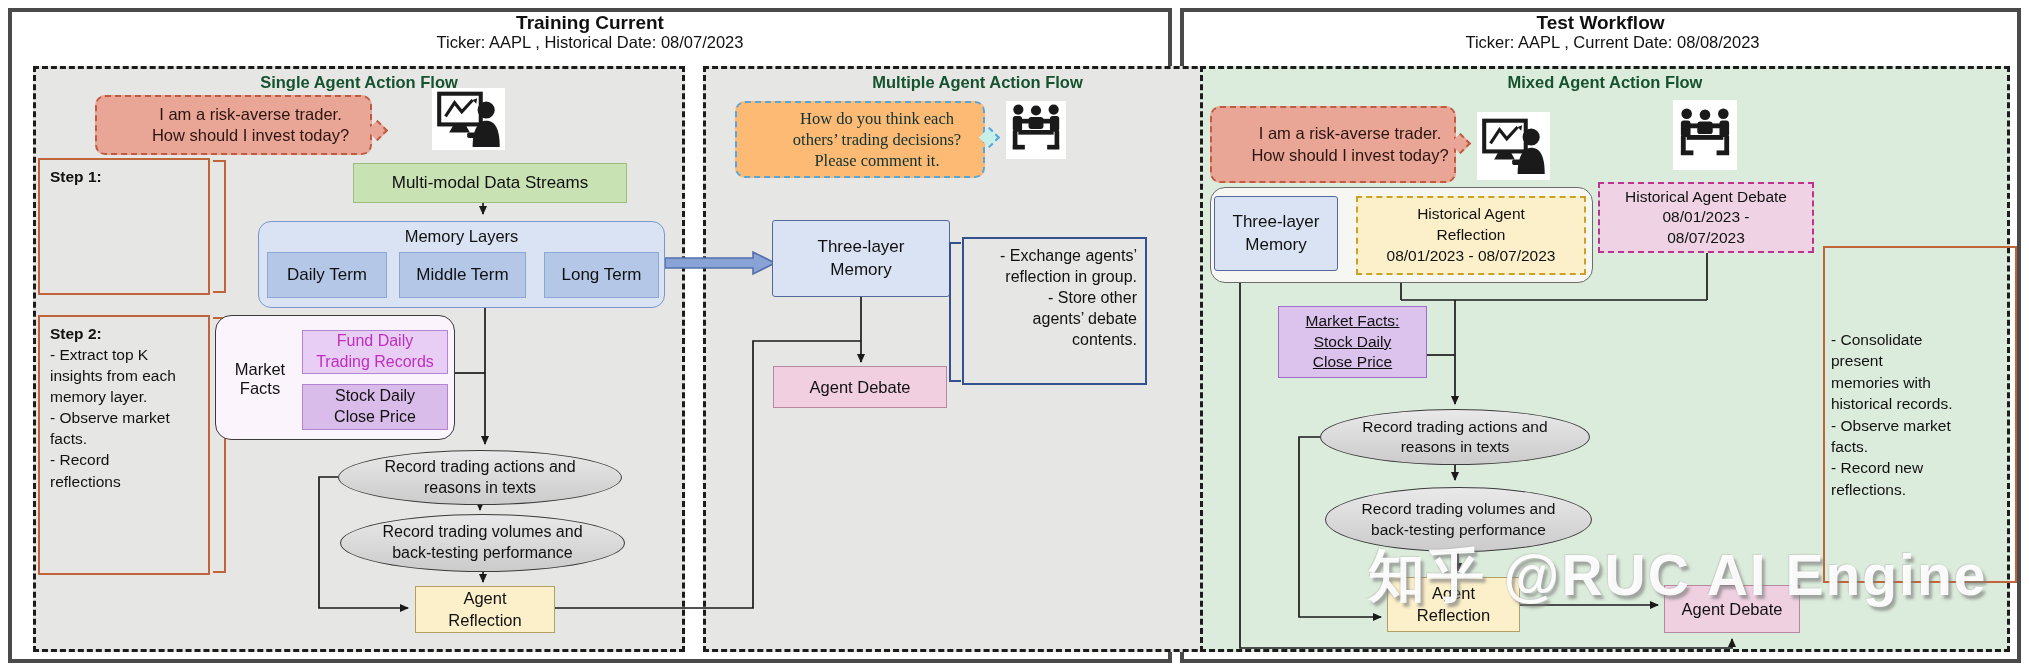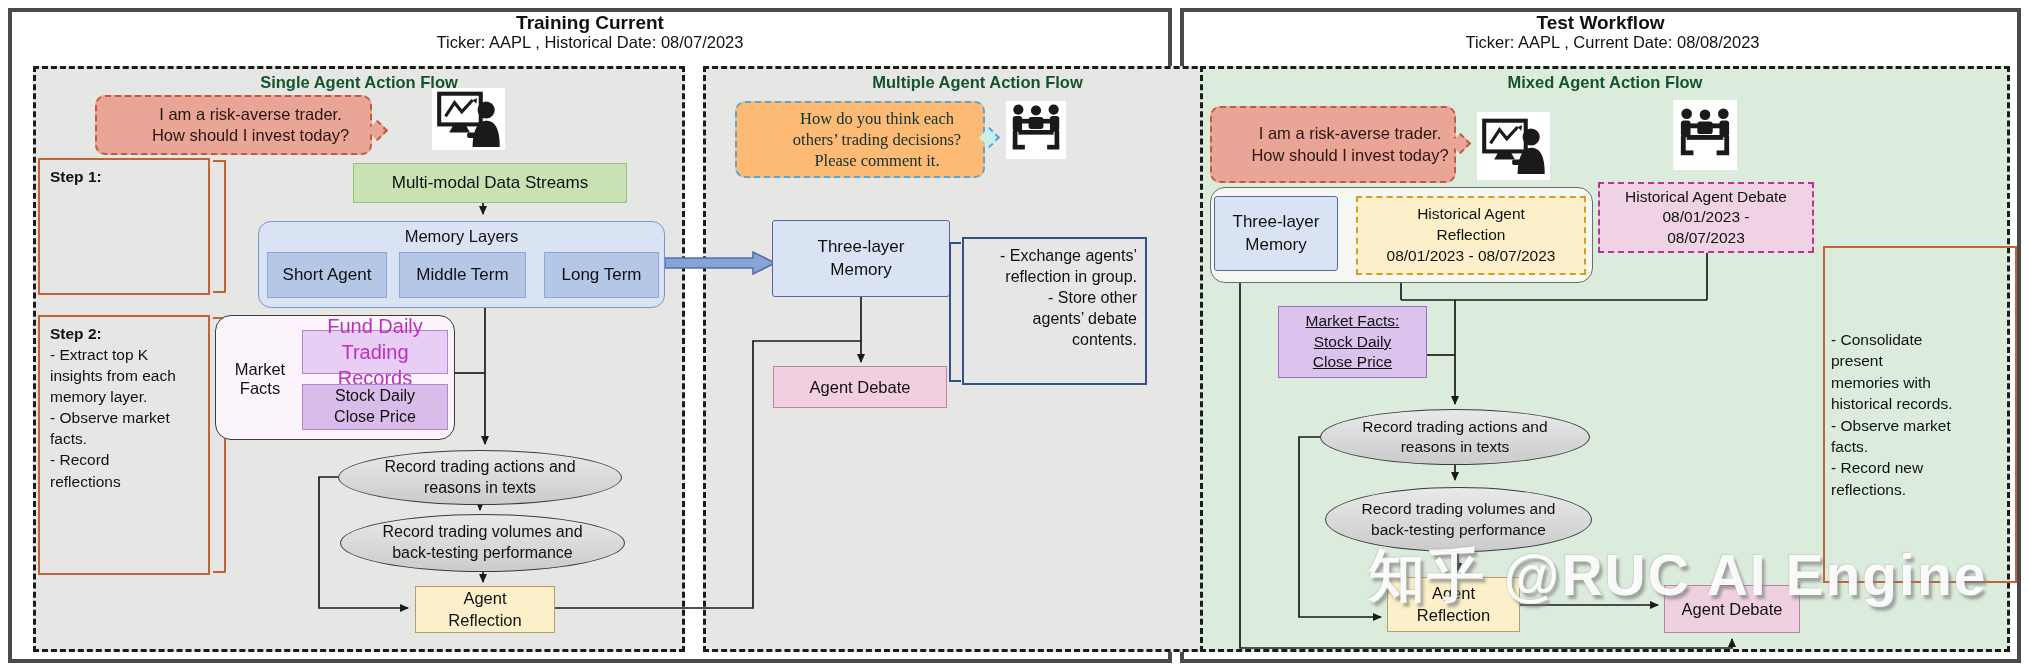--- a/index.html
+++ b/index.html
@@ -16,21 +16,21 @@
   .salmon{background:#e9a697;border:2px dashed #bf5b41;}
   .cyan{background:#fdba74;border:2px dashed #56a6d8;color:#10302f;font-family:Liberation Serif, serif;}
   .tail{width:15px;height:15px;transform:rotate(45deg);z-index:2;}
   .stepbox{border:2.5px solid #c0653a;font-size:15.5px;color:#111;line-height:1.36;padding:6px 8px 4px 10px;z-index:2;}
   .bracket-r{border:2px solid #c0653a;border-left:none;z-index:2;}
   .bracket-l{border:2px solid #33518e;border-right:none;z-index:2;}
   .greenbox{background:#c9e2b4;border:1.5px solid #9dbd7f;font-size:17px;color:#111;z-index:2;}
   .memwrap{background:#dae3f3;border:1.6px solid #7b96cc;border-radius:13px;z-index:2;font-size:16.5px;color:#111;}
   .memitem{background:#b4c7e7;border:1.4px solid #8ca6d6;font-size:17px;color:#111;}
   .mfwrap{background:#fbf4fc;border:1.6px solid #3a3a3a;border-radius:16px;z-index:2;font-size:16.5px;color:#111;}
-  .fundbox{background:#e8cdf4;border:1.3px solid #b184d4;font-size:20px;color:#bf2fbf;line-height:1.3;}
+  .fundbox{background:#e8cdf4;border:1.3px solid #b184d4;font-size:16px;color:#bf2fbf;line-height:1.3;}
   .stockbox{background:#d9bce9;border:1.3px solid #b184d4;font-size:16px;color:#111;line-height:1.3;}
   .ellipse{background:linear-gradient(#e9e9e9,#cbcbcb);border:1.3px solid #3c3c3c;border-radius:50%;font-size:16px;color:#111;line-height:1.3;z-index:2;}
   .yellowbox{background:#fcf0ca;border:1.2px solid #b3a065;font-size:16.5px;color:#111;line-height:1.3;z-index:2;}
   .pinkbox{background:#f2cfe0;border:1.2px solid #b5889f;font-size:16.5px;color:#111;z-index:2;}
   .bluebox{background:#dae3f3;border:1.8px solid #54689c;border-radius:3px;font-size:17px;color:#111;line-height:1.3;z-index:2;}
   .notebox{border:2px solid #33518e;font-size:16px;color:#111;line-height:1.32;text-align:right;z-index:2;padding:6px 8px;}
   .histref{background:#fcf0ca;border:2.3px dashed #c9a227;font-size:15.5px;color:#111;line-height:1.35;z-index:2;}
   .histdeb{background:#efd3e4;border:2.6px dashed #b8368e;font-size:15.5px;color:#111;line-height:1.3;z-index:2;}
   .mfright{background:#dcc3ee;border:1.3px solid #a06cc8;font-size:15.5px;color:#111;line-height:1.35;z-index:2;}
   .orangenote{border:2.5px solid #c0653a;font-size:15.5px;color:#111;line-height:1.38;text-align:left;z-index:2;padding:8px 6px;}
@@ -123,21 +123,21 @@
 facts.
 - Record
 reflections</div>
   </div>
   <div class="abs bracket-r" style="left:213px;top:317px;width:13px;height:256px;"></div>
 
   <div class="abs greenbox ctr" style="left:353px;top:163px;width:274px;height:40px;">Multi-modal Data Streams</div>
 
   <div class="abs memwrap" style="left:258px;top:221px;width:407px;height:87px;">
     <div style="position:absolute;top:5px;left:0;right:0;text-align:center;">Memory Layers</div>
-    <div class="abs memitem ctr" style="left:8px;top:30px;width:120px;height:46px;">Short Agent</div>
+    <div class="abs memitem ctr" style="left:8px;top:30px;width:120px;height:46px;">Daily Term</div>
     <div class="abs memitem ctr" style="left:140px;top:30px;width:127px;height:46px;">Middle Term</div>
     <div class="abs memitem ctr" style="left:285px;top:30px;width:115px;height:46px;">Long Term</div>
   </div>
 
   <div class="abs mfwrap" style="left:215px;top:315px;width:240px;height:125px;">
     <div class="abs ctr pre" style="left:4px;top:0;width:80px;height:125px;">Market
 Facts</div>
     <div class="abs fundbox ctr pre" style="left:86px;top:14px;width:146px;height:44px;">Fund Daily
 Trading Records</div>
     <div class="abs stockbox ctr pre" style="left:86px;top:68px;width:146px;height:46px;">Stock Daily

